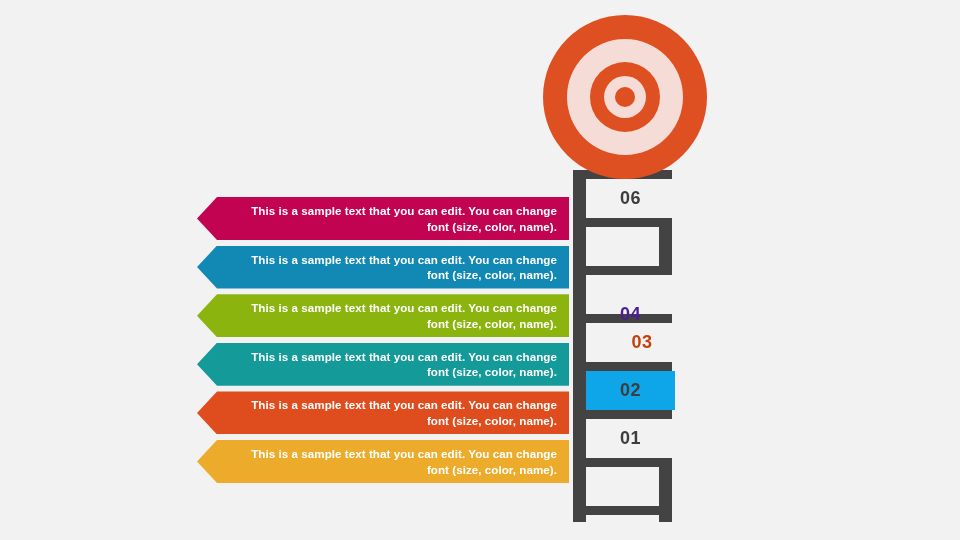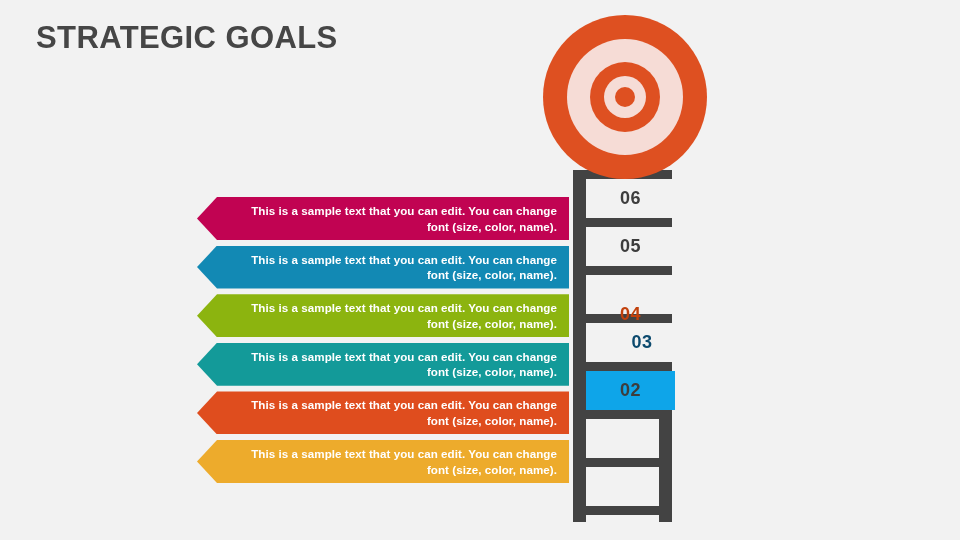--- a/index.html
+++ b/index.html
@@ -128,48 +128,47 @@
     padding-right: 12px;
     padding-left: 52px;
     letter-spacing: 0.05px;
   }
 </style>
 </head>
 <body>
 
 <div id="slide" style="background: rgb(242, 242, 242);">
 
-  <div id="page-title" style="color: rgb(70, 70, 70);">STRATEGIC GOALS</div>
 
   <div id="ladder">
     <div class="rail rail-left" style="background: rgb(67, 67, 67);"></div>
     <div class="rail rail-right" style="background: rgb(67, 67, 67);"></div>
     <div class="rung-stack">
         <div class="rung-bar" style="top: 0px; background: rgb(67, 67, 67);"></div>
         <div class="rung-bar" style="top: 48px; background: rgb(67, 67, 67);"></div>
         <div class="rung-bar" style="top: 96px; background: rgb(67, 67, 67);"></div>
         <div class="rung-bar" style="top: 144px; background: rgb(67, 67, 67);"></div>
         <div class="rung-bar" style="top: 192px; background: rgb(67, 67, 67);"></div>
         <div class="rung-bar" style="top: 240px; background: rgb(67, 67, 67);"></div>
         <div class="rung-bar" style="top: 288px; background: rgb(67, 67, 67);"></div>
         <div class="rung-bar" style="top: 336px; background: rgb(67, 67, 67);"></div>
         <div class="rung-cell" style="top: 9px; background: rgb(242, 242, 242);">
           <span class="rung-num" style="color: rgb(61, 61, 61);">06</span>
         </div>
-        <div class="rung-cell" style="top: 57px; background: rgb(242, 242, 242);">
-          <span class="rung-num" style="color: rgb(61, 61, 61);">05</span>
-        </div>
         <div class="rung-cell" style="top: 105px; background: rgb(242, 242, 242);">
-          <span class="rung-num" style="color: #c2410c; margin-top: 40px;">04</span>
+          <span class="rung-num" style="color: #4c1d95; margin-top: 40px;">04</span>
         </div>
         <div class="rung-cell" style="top: 153px; background: rgb(242, 242, 242);">
-          <span class="rung-num" style="color: #0c4a6e; margin-left: 23px;">03</span>
+          <span class="rung-num" style="color: #c2410c; margin-left: 23px;">03</span>
         </div>
         <div class="rung-cell" style="top: 201px; background: #0ea5e9;">
           <span class="rung-num" style="color: rgb(61, 61, 61);">02</span>
+        </div>
+        <div class="rung-cell" style="top: 249px; background: rgb(242, 242, 242);">
+          <span class="rung-num" style="color: rgb(61, 61, 61);">01</span>
         </div>
       </div>
   </div>
 
   <div id="target">
     <div class="ring ring-1" style="background: rgb(222, 80, 33);"></div>
     <div class="ring ring-2" style="background: rgb(246, 220, 214);"></div>
     <div class="ring ring-3" style="background: rgb(222, 80, 33);"></div>
     <div class="ring ring-4" style="background: rgb(246, 220, 214);"></div>
     <div class="ring ring-5" style="background: rgb(222, 80, 33);"></div>

